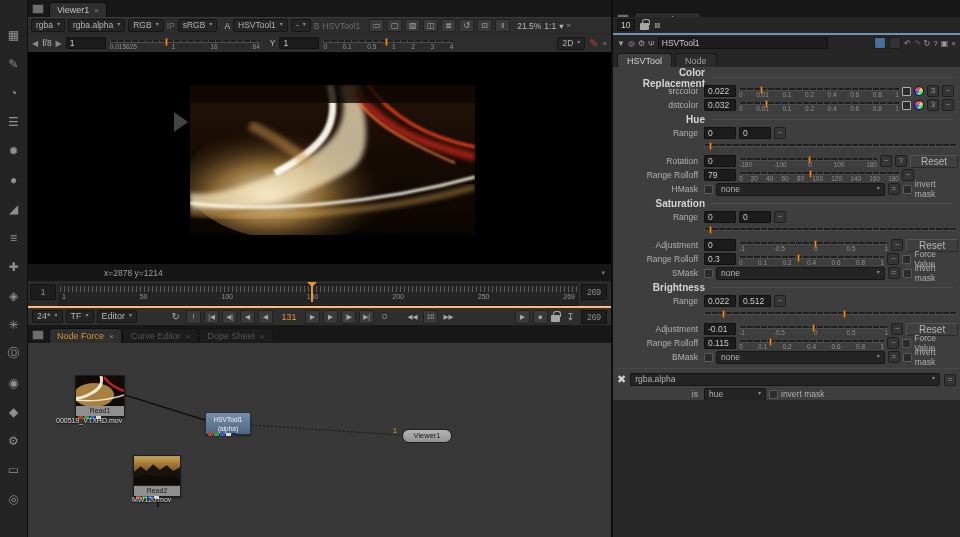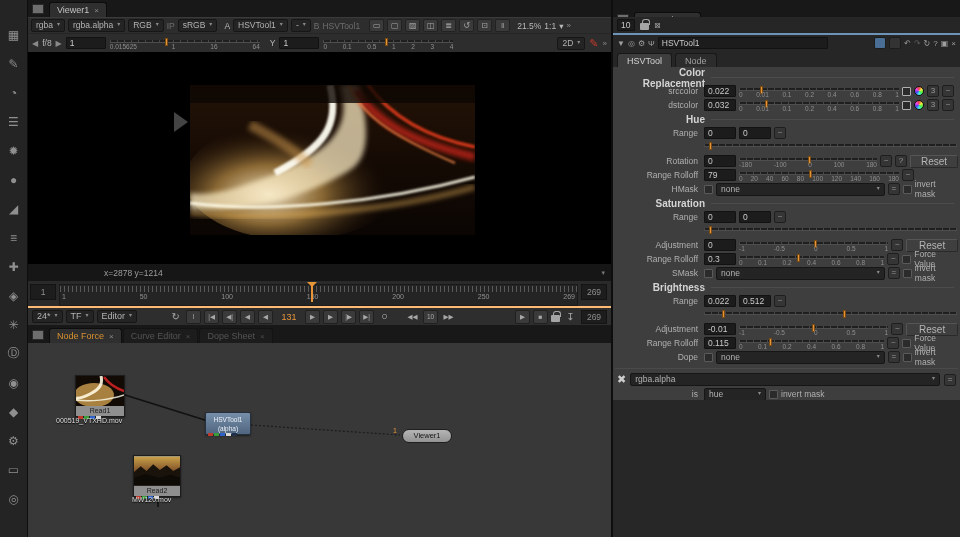--- a/index.html
+++ b/index.html
@@ -679,21 +679,21 @@
           <span>0.8</span>
           <span>1</span>
         </span>
     </span>
     <span class="sbtn">~</span>
     <span class="chk"></span>
     <span class="itext">Force Value</span>
   </div>
 
   <div class="krow mrow">
-    <span class="klabel">Dope</span>
+    <span class="klabel">BMask</span>
     <span class="chk"></span>
     <span class="dd">
         <span>none</span>
         <span class="ar">▾</span>
       </span>
     <span class="sbtn">=</span>
     <span class="chk"></span>
     <span class="itext">invert mask</span>
   </div>
 

